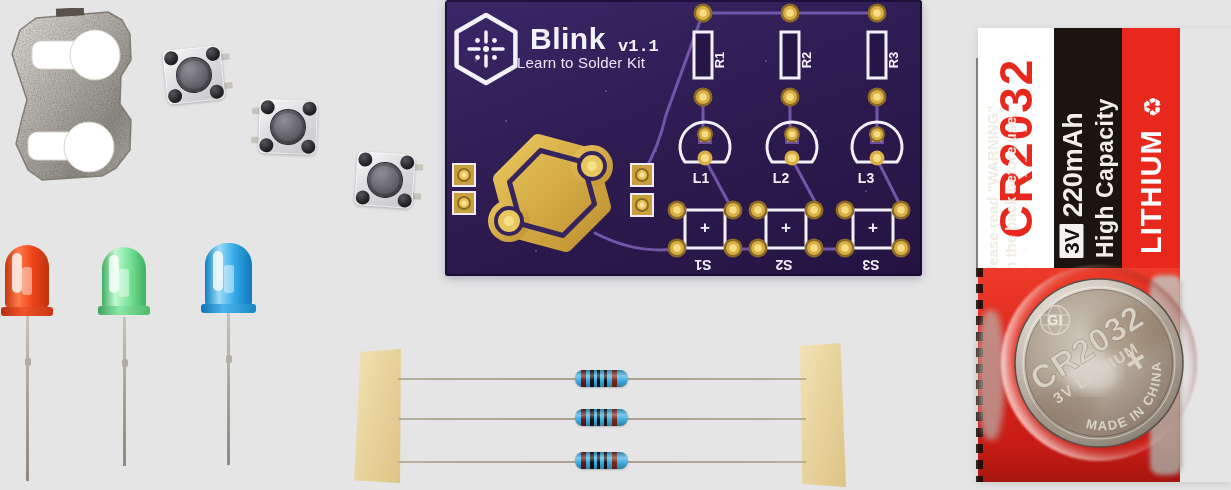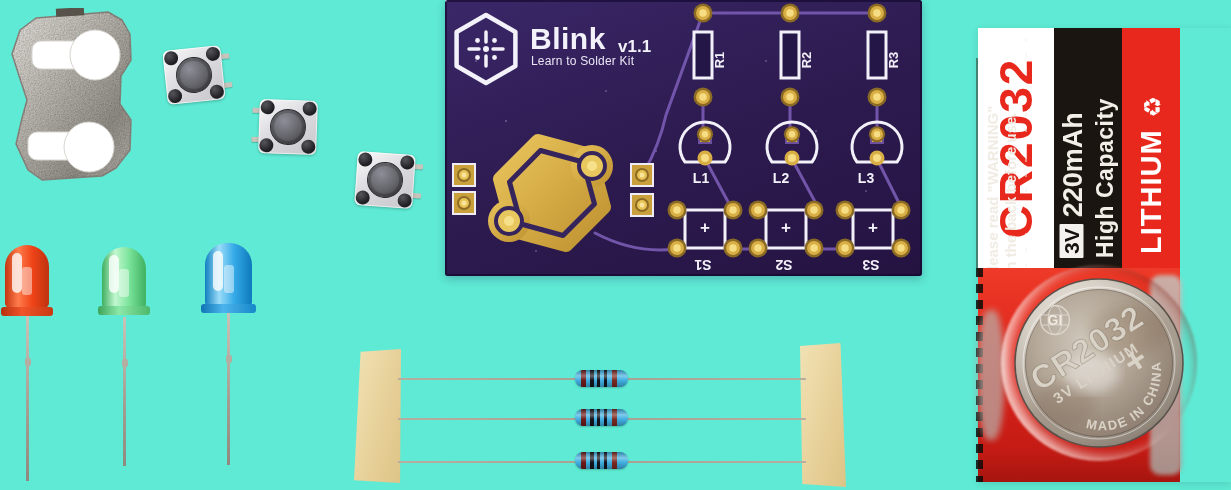--- a/index.html
+++ b/index.html
@@ -1,17 +1,17 @@
 <!DOCTYPE html>
 <html style="--pcb_purple: #2e1c52; --pcb_trace: #7a5cb4; --silkscreen: #f2f0f9; --pad_gold: #d8ae45; --pad_gold_bright: #f6dd84; --pack_red: #e8281c; --pack_black: #1a1510; --led_red: #ef4418; --led_green: #7ae49a; --led_blue: #36aae8; --resistor_body: #41b0e2; --tape_tan: #e9d5a0; --metal_silver: #c0bcb4;"><head>
 <meta charset="utf-8">
 <style>
   html,body{margin:0;padding:0;background:#fff;}
   .stage{
-    position:relative;width:1231px;height:490px;background:#5eead4;overflow:hidden;
+    position:relative;width:1231px;height:490px;background:#e5e5e5;overflow:hidden;
     font-family:"Liberation Sans", sans-serif;
   }
   .stage *{box-sizing:border-box;}
 
   
   .tact{position:absolute;width:58px;height:54px;}
   .tact .tbody{
     position:absolute;inset:0;border-radius:6px;
     background:linear-gradient(145deg,#fafafb,#dcdce0 45%,#c6c6cb);
     box-shadow:0 1px 3px rgba(0,0,0,.25), inset 0 0 0 1px rgba(255,255,255,.6);
@@ -53,22 +53,22 @@
     background:linear-gradient(160deg,#3a2768 0%,var(--pcb_purple,#2e1c52) 45%,#241341 100%);
     box-shadow:inset 0 0 0 2px rgba(18,8,44,.65), 0 3px 9px rgba(40,25,80,.25);
   }
   .pcb svg.art{position:absolute;inset:0;}
   .speck{position:absolute;left:0;top:0;width:2px;height:2px;border-radius:50%;background:rgba(225,218,250,.4);
     box-shadow:60px 120px rgba(225,218,250,.35),110px 200px rgba(225,218,250,.3),160px 90px rgba(225,218,250,.3),
     210px 150px rgba(225,218,250,.35),320px 60px rgba(225,218,250,.3),370px 130px rgba(225,218,250,.3),
     420px 190px rgba(225,218,250,.3),90px 250px rgba(225,218,250,.3),280px 240px rgba(225,218,250,.25),
     440px 40px rgba(225,218,250,.3),30px 60px rgba(225,218,250,.3),250px 180px rgba(225,218,250,.25);}
   .pcb-brand{position:absolute;left:85px;top:22px;font-size:30px;font-weight:bold;color:#f3f1fa;letter-spacing:.5px;}
-  .pcb-version{position:absolute;left:173px;top:37px;font-size:17px;font-weight:bold;color:#f3f1fa;}
-  .pcb-tagline{position:absolute;left:86px;top:54px;font-size:12px;color:#e9e5f5;letter-spacing:.2px;text-align:right;}
+  .pcb-version{position:absolute;left:173px;top:37px;font-size:17px;font-weight:bold;color:#f3f1fa;font-family:Liberation Mono, monospace;}
+  .pcb-tagline{position:absolute;left:72px;top:54px;font-size:15px;color:#e9e5f5;letter-spacing:.2px;text-align:right;}
   .silk{position:absolute;display:flex;align-items:center;justify-content:center;color:#f2f0f9;font-weight:bold;}
   .lblR{width:40px;height:24px;font-size:13px;transform:rotate(-90deg);}
   .lblL{width:40px;height:16px;font-size:14px;}
   .lblS{width:40px;height:16px;font-size:14px;transform:rotate(180deg);}
   .lblP{width:20px;height:20px;font-size:17px;}
 
   
   .tape{position:absolute;background:linear-gradient(105deg,#f1e2b4,#e4cc92 70%,#dcc386);box-shadow:0 1px 3px rgba(0,0,0,.12);}
   .tape-l{left:354px;top:349px;width:47px;height:134px;clip-path:polygon(14% 2%,100% 0,98% 100%,0 98%);}
   .tape-r{left:800px;top:343px;width:46px;height:144px;clip-path:polygon(0 2%,88% 0,100% 100%,5% 98%);}

